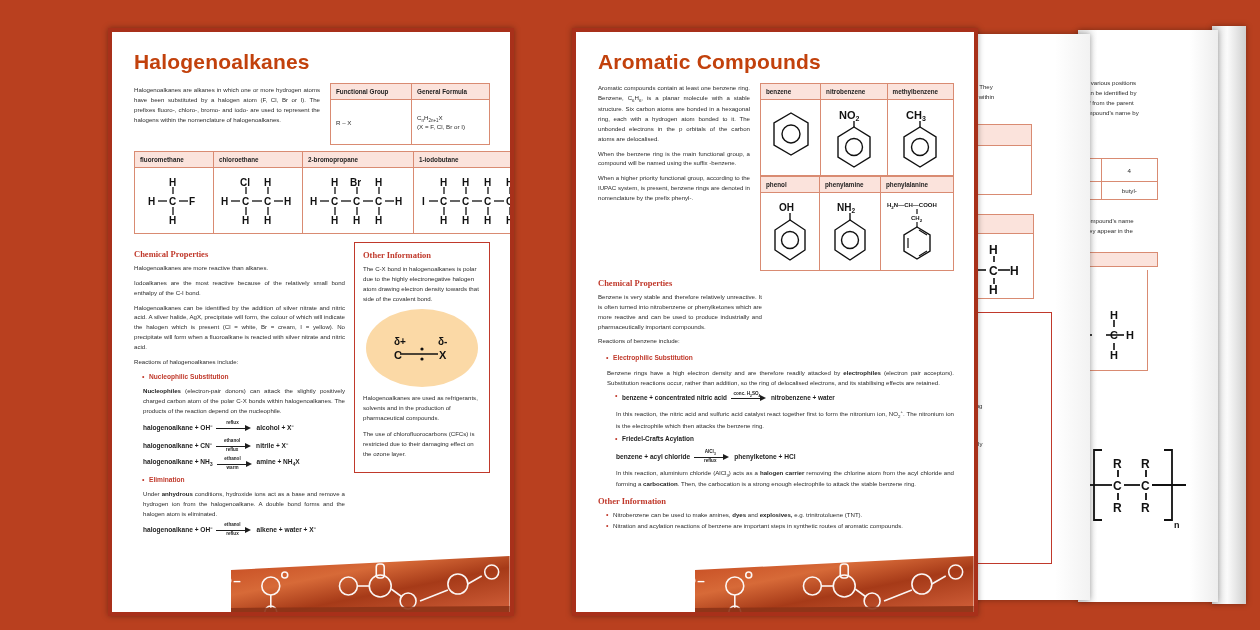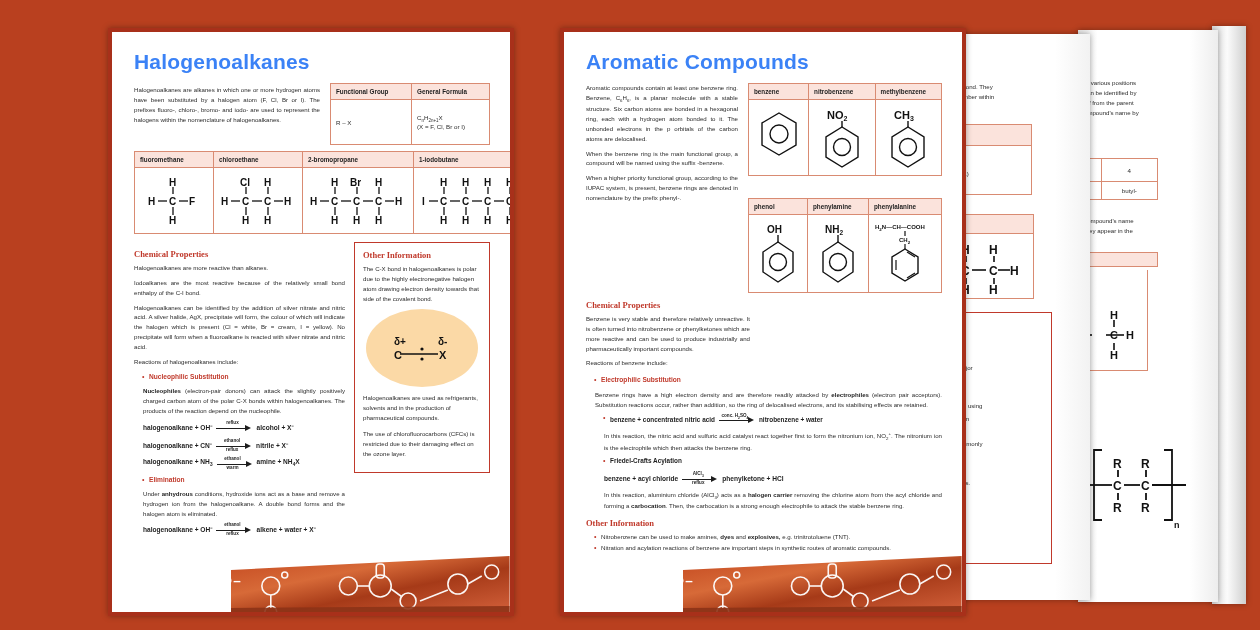--- a/index.html
+++ b/index.html
@@ -10,34 +10,34 @@
     position:relative;
   }
   
   .page{
     position:absolute;background:#ffffff;
     box-shadow:0 0 6px rgba(0,0,0,.35);
     overflow:hidden;
   }
   .page-main{ border:4px solid #a8301a; }
   .page-left{ left:108px; top:28px; width:398px; height:580px; }
-  .page-right{ left:560px; top:28px; width:398px; height:580px; }
+  .page-right{ left:572px; top:28px; width:398px; height:580px; }
 
   
   .page-stack-a{ left:930px; top:34px; width:160px; height:566px;
     background:linear-gradient(90deg,#e9e9e9 0%,#ffffff 12%,#ffffff 78%,#f2f2f2 100%);}
   .page-stack-b{ left:1078px; top:30px; width:140px; height:572px;
     background:linear-gradient(90deg,#e4e4e4 0%,#ffffff 14%,#ffffff 80%,#ededed 100%);}
   .page-stack-c{ left:1212px; top:26px; width:34px; height:578px;
     background:linear-gradient(90deg,#dcdcdc 0%,#fbfbfb 45%,#cfcfcf 100%);}
   .stack-inner{position:absolute;inset:0;overflow:hidden;}
 
   
   .title{
-    color:#3b82f6;font-size:21px;font-weight:bold;letter-spacing:.2px;
+    color:#c2410c;font-size:21px;font-weight:bold;letter-spacing:.2px;
     margin:0 0 9px 0;
   }
   .sec-head{color:#c0392b;font-size:8.5px;font-weight:bold;margin:7px 0 4px;font-family:Liberation Serif, serif;}
   p.body{font-size:6.1px;line-height:1.62;color:#2b2b2b;margin:0 0 5px;text-align:justify;}
   .content{padding:18px 20px 0 22px;position:relative;height:514px;}
   b{font-weight:bold;color:#1d1d1d;}
 
   
   table.t{border-collapse:collapse;width:100%;}
   table.t th{
@@ -535,21 +535,21 @@
                 <text x="12" y="14" font-size="11" font-weight="bold" fill="#111" font-family="Liberation Sans, sans-serif">CH<tspan font-size="7" dy="2">3</tspan></text>
                 <line x1="26" y1="16" x2="26" y2="22" stroke="#111" stroke-width="1.4"></line>
                 <polygon points="26,22 42,32 42,52 26,62 10,52 10,32" fill="none" stroke="#111" stroke-width="1.4"></polygon>
                 <circle cx="26" cy="42" r="8.5" fill="none" stroke="#111" stroke-width="1.4"></circle>
               </svg>
             </td>
           </tr>
         </tbody>
           </table>
 
-        <table class="t" style="margin-top:22px;">
+        <table class="t" style="margin-top:0;">
           <tbody>
               <tr>
             <th class="ctr">phenol</th>
             <th class="ctr">phenylamine</th>
             <th class="ctr">phenylalanine</th>
           </tr>
           <tr>
             <td class="ctr">
               <svg class="mol" width="48" height="66" viewBox="0 0 48 66">
                 <text x="13" y="13" font-size="10" font-weight="bold" fill="#111" font-family="Liberation Sans, sans-serif">OH</text>

